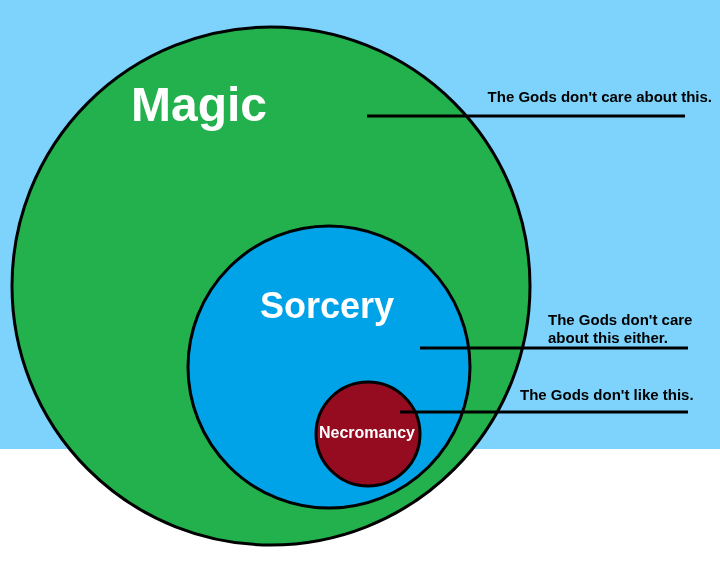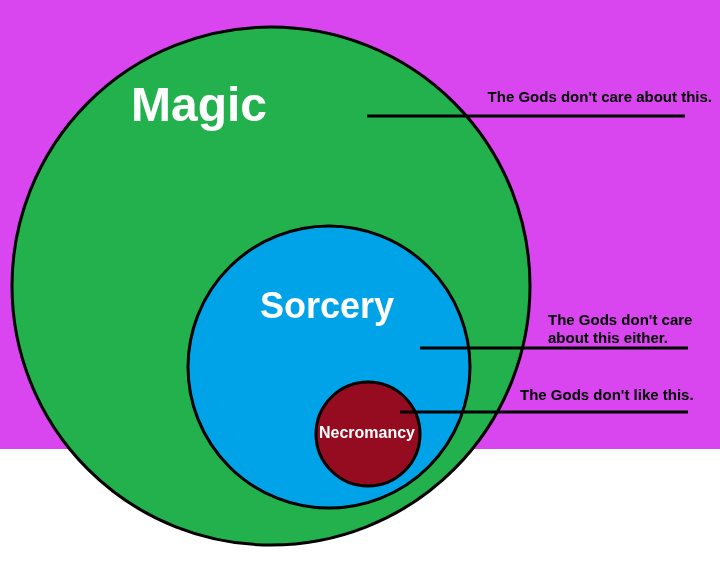--- a/index.html
+++ b/index.html
@@ -10,21 +10,21 @@
   body {
     width: 720px;
     height: 562px;
     overflow: hidden;
     font-family: "Liberation Sans", sans-serif;
   }
   .diagram-stage {
     position: relative;
     width: 720px;
     height: 449px;
-    background: #d946ef;
+    background: #7dd3fc;
   }
   svg { display: block; }
   .set-circle {
     stroke: #000000;
     stroke-width: 3;
   }
   .set-label {
     fill: #FFFFFF;
     font-weight: bold;
     font-family: "Liberation Sans", sans-serif;

